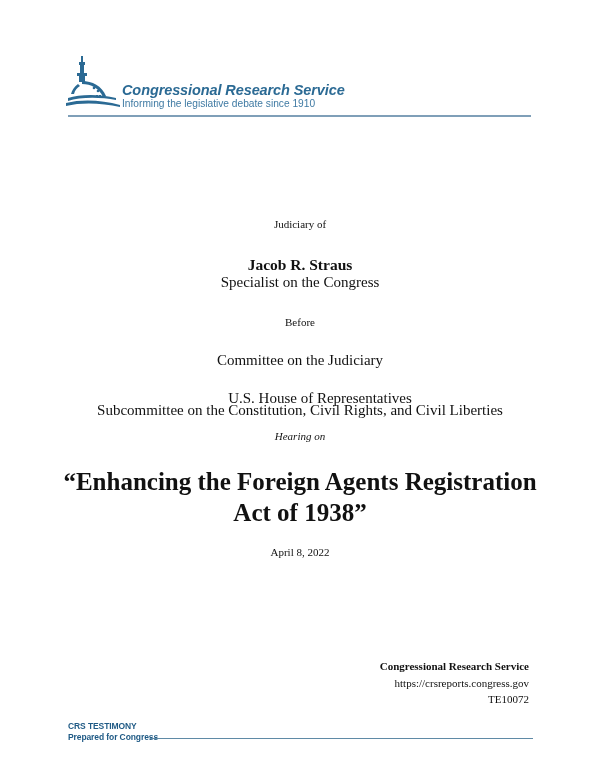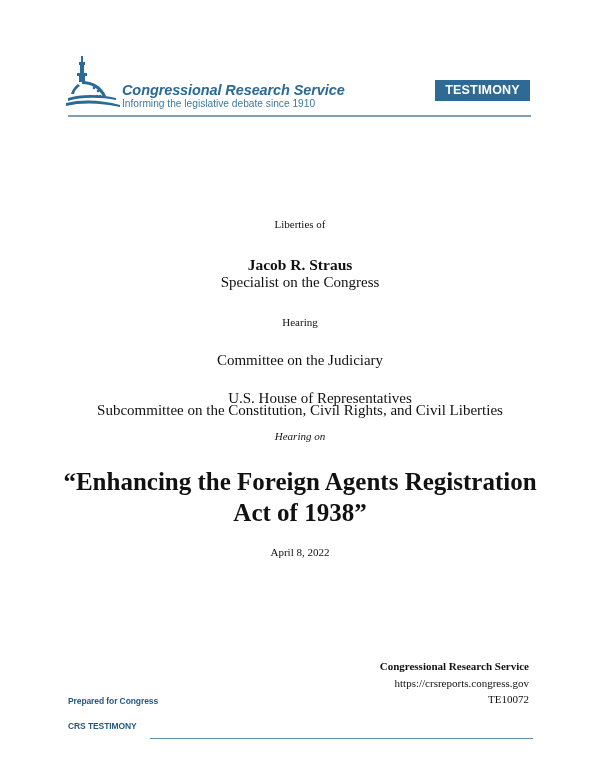--- a/index.html
+++ b/index.html
@@ -21,21 +21,21 @@
   .small { font-size: 11px; }
   .name { font-size: 15.5px; font-weight: bold; }
   .med { font-size: 15px; }
   .title { font-size: 25px; font-weight: bold; line-height: 31px; }
 
   .contact { position: absolute; right: 71px; text-align: right; font-size: 11px; white-space: nowrap; }
   .contact.bold { font-weight: bold; }
 
   .footer-label1 { position: absolute; left: 68px; top: 721px; font-family: "Liberation Sans", "DejaVu Sans", sans-serif;
                    font-weight: bold; font-size: 8.5px; color: #1f5a85; letter-spacing: -0.1px; }
-  .footer-label2 { position: absolute; left: 68px; top: 696px; font-family: "Liberation Sans", "DejaVu Sans", sans-serif;
+  .footer-label2 { position: absolute; left: 68px; top: 732px; font-family: "Liberation Sans", "DejaVu Sans", sans-serif;
                    font-weight: bold; font-size: 8.5px; color: #1f5a85; letter-spacing: -0.1px; }
   .footer-rule { position: absolute; left: 150px; top: 738px; width: 383px; height: 1px; background: #5f8aa6; }
 </style>
 </head>
 <body>
 
 <div class="header">
   <svg class="logo-icon" viewBox="0 0 54 56">
     <g fill="#2b6a94">
       <rect x="15" y="2" width="2" height="6"></rect>
@@ -49,28 +49,27 @@
       <circle cx="32" cy="37" r="1.3"></circle>
       <rect x="30" y="41" width="2" height="2"></rect>
       <rect x="33" y="41" width="2" height="2"></rect>
       <rect x="36" y="42" width="2" height="2"></rect>
       <path d="M2 44 C 14 40, 34 40, 50 44 L 50 46 C 34 43, 14 43, 2 47 Z"></path>
       <path d="M0 49 C 16 45, 36 46, 54 51 L 54 53 C 36 49, 16 48, 0 52 Z"></path>
     </g>
   </svg>
   <div class="brand-name">Congressional Research Service</div>
   <div class="brand-tagline">Informing the legislative debate since 1910</div>
-  <div class="badge">TESTIMONY</div>
   <div class="header-rule"></div>
 </div>
 
-<div class="center small" style="top:218px;">Liberties of</div>
+<div class="center small" style="top:218px;">Judiciary of</div>
 <div class="center name" style="top:256px;">Jacob R. Straus</div>
 <div class="center med" style="top:274px;">Specialist on the Congress</div>
-<div class="center small" style="top:316px;">Hearing</div>
+<div class="center small" style="top:316px;">Before</div>
 
 <div class="center med" style="top:352px;">Committee on the Judiciary</div>
 <div class="center med" style="top:371px;margin-top:31px;">Subcommittee on the Constitution, Civil Rights, and Civil Liberties</div>
 <div class="center med" style="top:390px;margin-left:20px;">U.S. House of Representatives</div>
 
 <div class="center small" style="top:430px;font-style:italic;">Hearing on</div>
 
 <div class="center title" style="top:466px;">“Enhancing the Foreign Agents Registration</div>
 <div class="center title" style="top:497px;">Act of 1938”</div>
 

